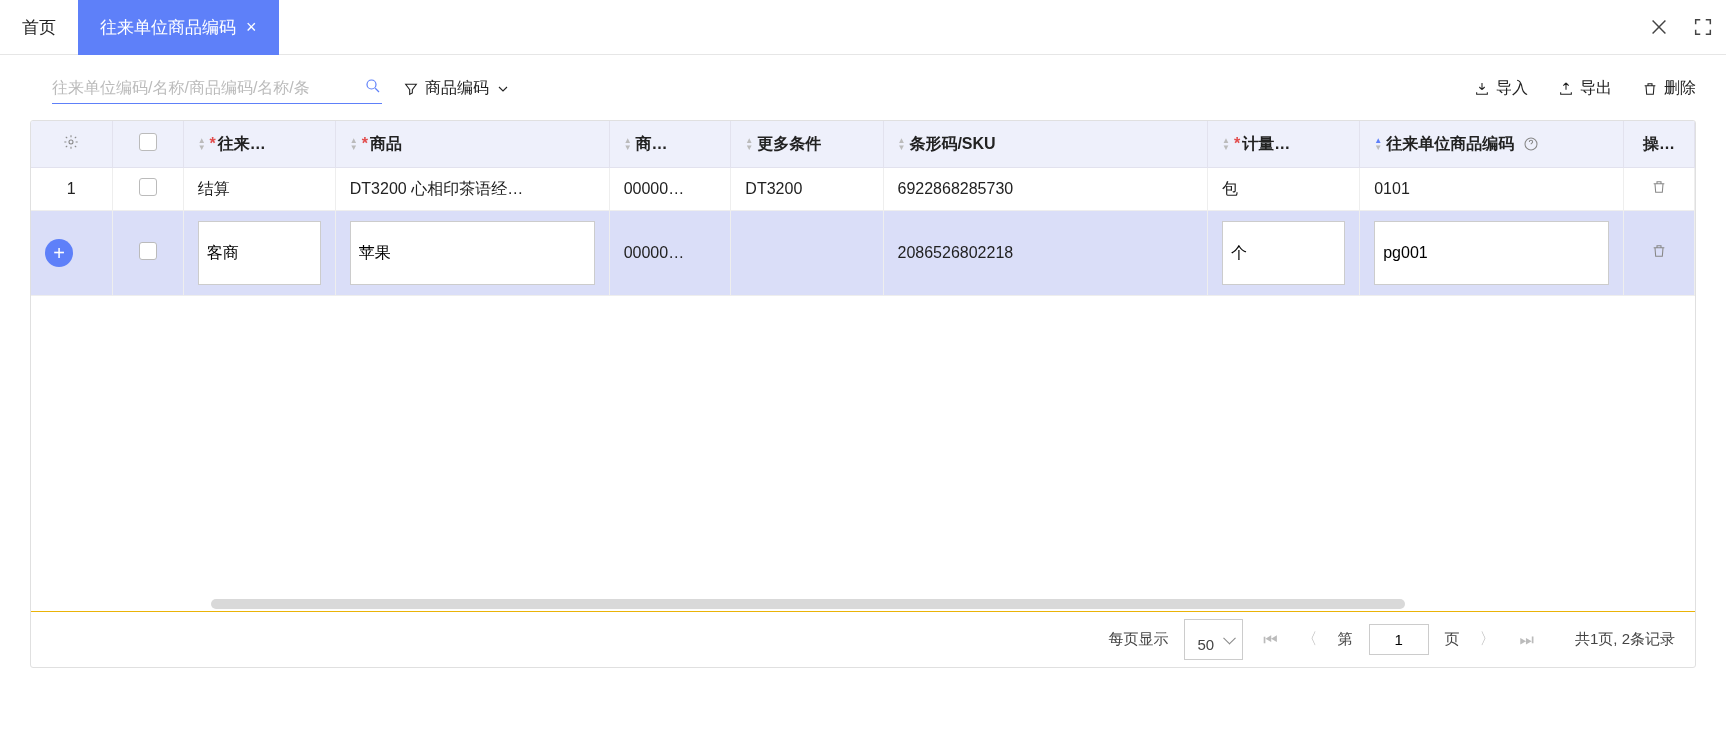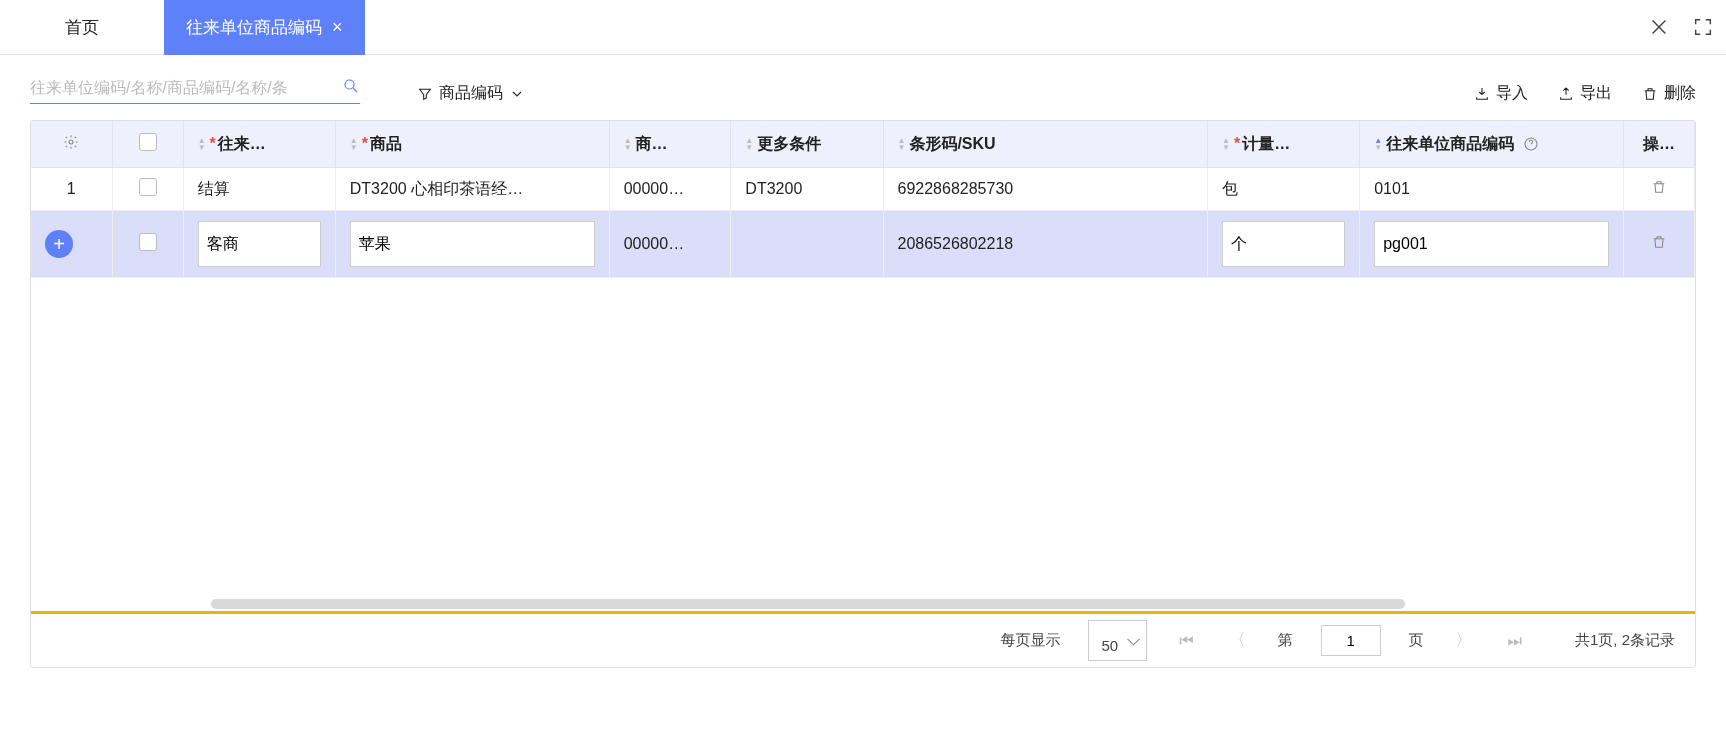--- a/index.html
+++ b/index.html
@@ -1,58 +1,58 @@
 <!DOCTYPE html>
 <html><head>
 <meta charset="utf-8">
 <style>
   * { box-sizing: border-box; }
   html, body { margin:0; padding:0; font-family: -apple-system, "Microsoft YaHei", "PingFang SC", sans-serif; color:#222; background:#fff; }
   body { width:1726px; height:734px; overflow:hidden; }
 
   
   .tab-bar { display:flex; align-items:center; height:55px; border-bottom:1px solid #e6e6e6; position:relative; }
-  .tab { padding:0 22px; height:55px; display:flex; align-items:center; font-size:17px; cursor:pointer;margin-left:43px; }
+  .tab { padding:0 22px; height:55px; display:flex; align-items:center; font-size:17px; cursor:pointer; }
   .tab.active { background:#5e80f9; color:#fff; }
   .tab-close { margin-left:10px; font-size:18px; }
   .tab-bar-actions { position:absolute; right:10px; display:flex; gap:18px; align-items:center; }
   .icon-btn { width:26px; height:26px; display:flex; align-items:center; justify-content:center; cursor:pointer; font-size:22px; color:#444; }
 
   
-  .toolbar { display:flex; align-items:flex-end; padding:18px 30px 16px 30px; gap:57px; }
+  .toolbar { display:flex; align-items:center; padding:18px 30px 16px 30px; gap:21px;margin-left:22px; }
   .search-wrap { position:relative; width:330px; border-bottom:1px solid #ccc; }
   .search-wrap.focus { border-bottom-color:#5e80f9; }
   .search-input { border:none; outline:none; width:300px; font-size:16px; padding:6px 0; background:transparent; }
   .search-input::placeholder { color:#bbb; }
   .search-icon { position:absolute; right:0; top:4px; color:#5e80f9; }
   .more-cond { display:flex; align-items:center; gap:6px; font-size:16px; cursor:pointer; }
   .toolbar-right { margin-left:auto; display:flex; gap:30px; align-items:center; font-size:16px; }
   .toolbar-right .tool { display:flex; align-items:center; gap:6px; cursor:pointer;font-family:Liberation Mono, monospace; }
 
   
   .table-wrap { margin:0 30px; border:1px solid #e0e0e0; border-radius:3px; height:548px; display:flex; flex-direction:column; overflow:hidden; }
   .table-scroll { flex:1; overflow:auto; }
   table { border-collapse:collapse; width:100%; table-layout:fixed; }
   thead th { background:#eef0fb; border-right:1px solid #e2e2ee; border-bottom:1px solid #e2e2ee; font-size:16px; font-weight:600; text-align:left; padding:12px 14px; white-space:nowrap; overflow:hidden; text-overflow:ellipsis; }
   tbody td { border-right:1px solid #eee; border-bottom:1px solid #eee; font-size:16px; padding:10px 14px; white-space:nowrap; overflow:hidden; text-overflow:ellipsis; }
   tbody tr.edit-row td { background:#dadef8; }
   .sort-icons { display:inline-flex; flex-direction:column; font-size:8px; line-height:7px; color:#bbb; margin-right:4px; vertical-align:middle; }
   .sort-icons .up.active { color:#5e80f9; }
   .req-star { color:#e24c4c; margin-right:2px; }
-  .cell-input { width:100%; border:1px solid #ccc; padding:13px 8px; font-size:16px; background:#fff; }
+  .cell-input { width:100%; border:1px solid #ccc; padding:22px 8px; font-size:16px; background:#fff; }
   .checkbox { width:18px; height:18px; border:1px solid #bbb; border-radius:3px; display:inline-block; background:#fff; }
   .add-btn { width:28px; height:28px; border-radius:50%; background:#5e80f9; color:#fff; display:flex; align-items:center; justify-content:center; font-size:20px; line-height:1; }
   th.center, td.center { text-align:center; }
 
   
   .hscroll { height:14px; position:relative; padding:0 6px; }
   .hscroll-track { position:absolute; left:180px; right:290px; top:2px; height:10px; background:#d9d9d9; border-radius:5px; }
 
   
-  .pager { border-top:3px solid #eab308; height:56px; display:flex; align-items:center; justify-content:flex-end; gap:28px; padding:0 20px; font-size:15px; color:#444; }
+  .pager { border-top:1px solid #eab308; height:56px; display:flex; align-items:center; justify-content:flex-end; gap:16px; padding:0 20px; font-size:15px; color:#444; }
   .page-size { border:1px solid #ccc; padding:16px 28px 6px 12px; position:relative; cursor:pointer; }
   .page-size::after { content:""; position:absolute; right:8px; top:50%; width:8px; height:8px; border-right:1px solid #888; border-bottom:1px solid #888; transform:translateY(-70%) rotate(45deg); }
   .page-input { width:60px; border:1px solid #ccc; padding:6px 8px; text-align:center; font-size:15px; }
   .page-nav { color:#bbb; cursor:pointer; padding:0 4px; font-size:16px; }
 
   
   svg.icn { width:18px; height:18px; stroke:currentColor; fill:none; stroke-width:1.6; }
   svg.sm { width:16px; height:16px; }
   svg.lg { width:22px; height:22px; }
   .muted { color:#888; }

